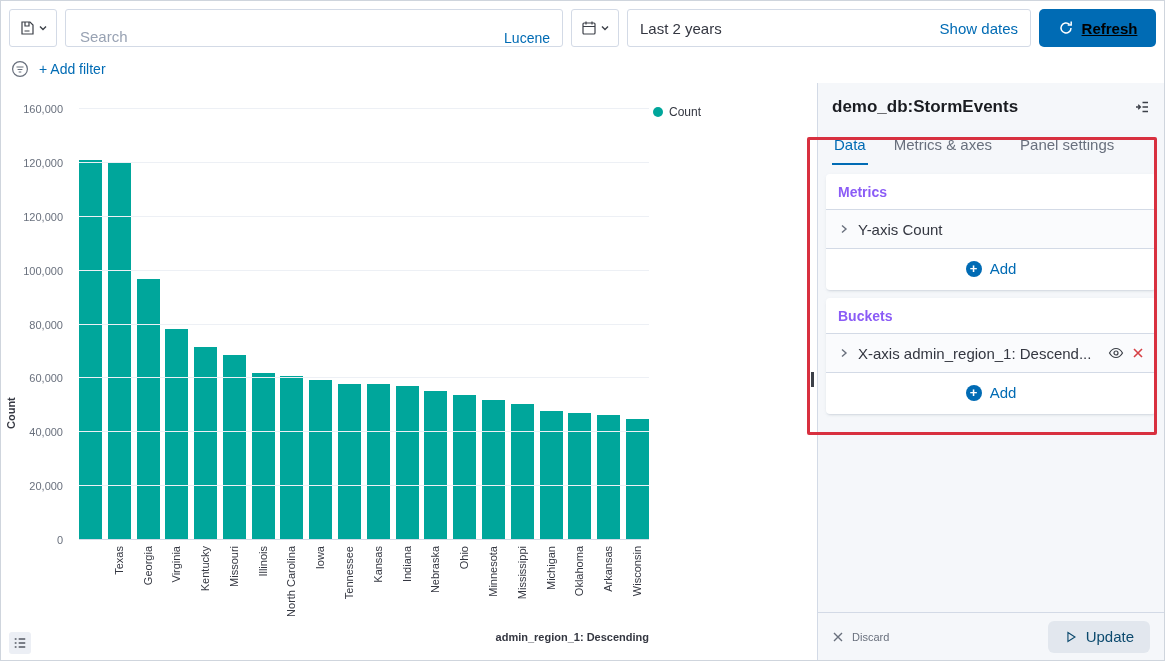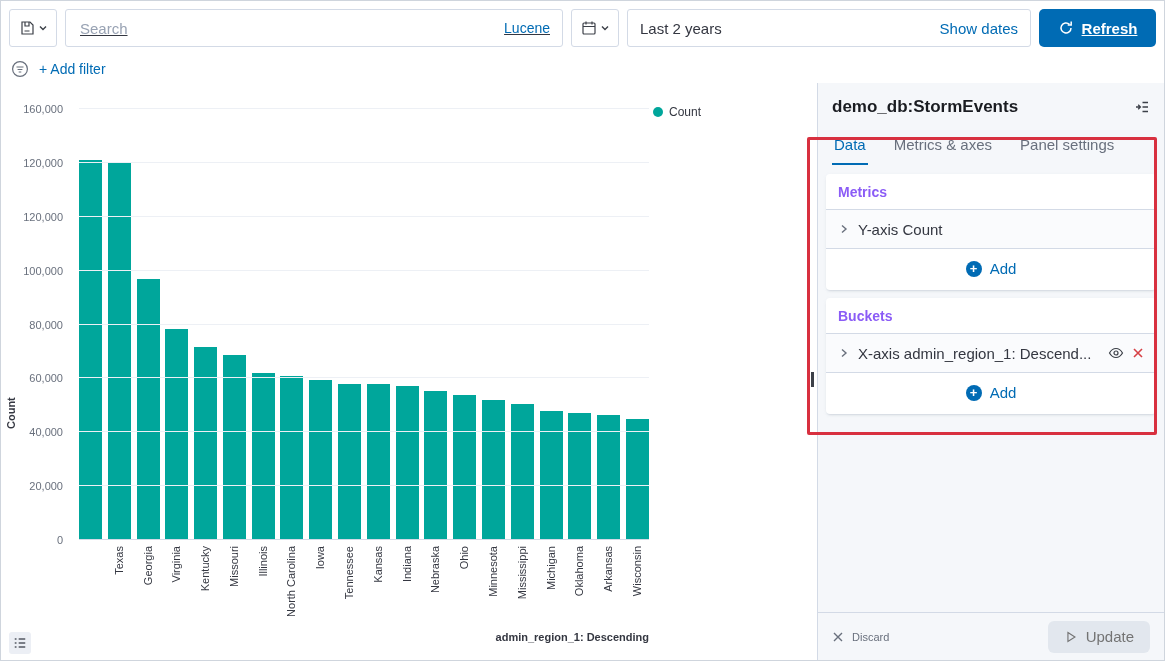--- a/index.html
+++ b/index.html
@@ -16,28 +16,28 @@
   *{box-sizing:border-box;}
   body{margin:0;background:#888;font-family:"Liberation Sans","DejaVu Sans",sans-serif;}
   button{font:inherit;background:none;border:none;padding:0;cursor:pointer;color:inherit;}
   .app{position:relative;width:1165px;height:661px;background:#fff;border:1px solid #cfd5dd;
        display:flex;flex-direction:column;overflow:hidden;color:var(--text);}
 
   
   .top-bar{height:54px;display:flex;align-items:center;gap:8px;padding:8px;flex:none;}
   .boxed{border:1px solid var(--border);border-radius:3px;height:38px;background:#fff;}
   .icon-btn{width:48px;display:flex;align-items:center;justify-content:center;gap:3px;color:#3c4048;}
-  .search-box{flex:1;display:flex;align-items:center;padding:0 12px;gap:0;text-decoration:underline;}
+  .search-box{flex:1;display:flex;align-items:flex-end;padding:0 12px;gap:0;}
   .search-input{flex:1;border:none;outline:none;font-size:15px;color:var(--text);background:transparent;}
   .search-input::placeholder{color:var(--placeholder);}
   .link{color:var(--primary);font-size:14px;}
   .date-box{width:404px;display:flex;align-items:center;justify-content:space-between;padding:0 12px;}
   .date-range-label{font-size:15px;color:var(--text);cursor:pointer;}
   .show-dates{font-size:15px;}
-  .refresh-btn{width:117px;height:38px;background:var(--primary);border-radius:5px;color:#ffffff;
+  .refresh-btn{width:117px;height:38px;background:var(--primary);border-radius:5px;color:#000000;
                display:flex;align-items:center;justify-content:center;gap:8px;font-size:15px;font-weight:600;}
   .refresh-label{text-decoration:underline;}
 
   
   .filter-bar{height:28px;display:flex;align-items:center;gap:10px;padding:0 10px;flex:none;}
   .filter-icon-btn{display:flex;align-items:center;color:var(--subdued);}
   .add-filter{font-size:14px;}
 
   
   .main{flex:1;display:flex;min-height:0;}
@@ -88,21 +88,21 @@
   .row-icon-btn{display:flex;align-items:center;flex:none;}
   .eye-btn{color:#3c4048;}
   .remove-btn{color:var(--danger);font-size:14px;font-weight:700;line-height:1;}
   .add-row{display:flex;justify-content:center;align-items:center;padding:11px 0 13px;}
   .add-btn{display:flex;align-items:center;gap:8px;color:var(--primary);font-size:15px;}
   .plus-circle{width:16px;height:16px;border-radius:50%;background:var(--primary);color:#fff;
                font-size:13px;line-height:15px;text-align:center;font-weight:700;flex:none;}
   .panel-footer{flex:none;height:48px;border-top:1px solid var(--border);background:var(--panel-bg);
                 display:flex;align-items:center;justify-content:space-between;padding:0 14px;}
   .discard-btn{display:flex;align-items:center;gap:8px;color:var(--subdued);font-size:11px;}
-  .update-btn{height:32px;padding:0 16px;border-radius:6px;background:#E2E7EE;color:#737373;
+  .update-btn{height:32px;padding:0 16px;border-radius:6px;background:#E2E7EE;color:#0c4a6e;
               display:flex;align-items:center;gap:8px;font-size:15px;cursor:default;}
 
   
   .annotation-box{position:absolute;left:806px;top:136px;width:350px;height:298px;
                   border:3px solid var(--annotation);border-radius:2px;pointer-events:none;z-index:20;}
   .resizer-handle{position:absolute;left:810px;top:371px;width:3px;height:15px;background:#3c4048;
                   z-index:5;cursor:col-resize;}
 </style>
 </head>
 <body>

